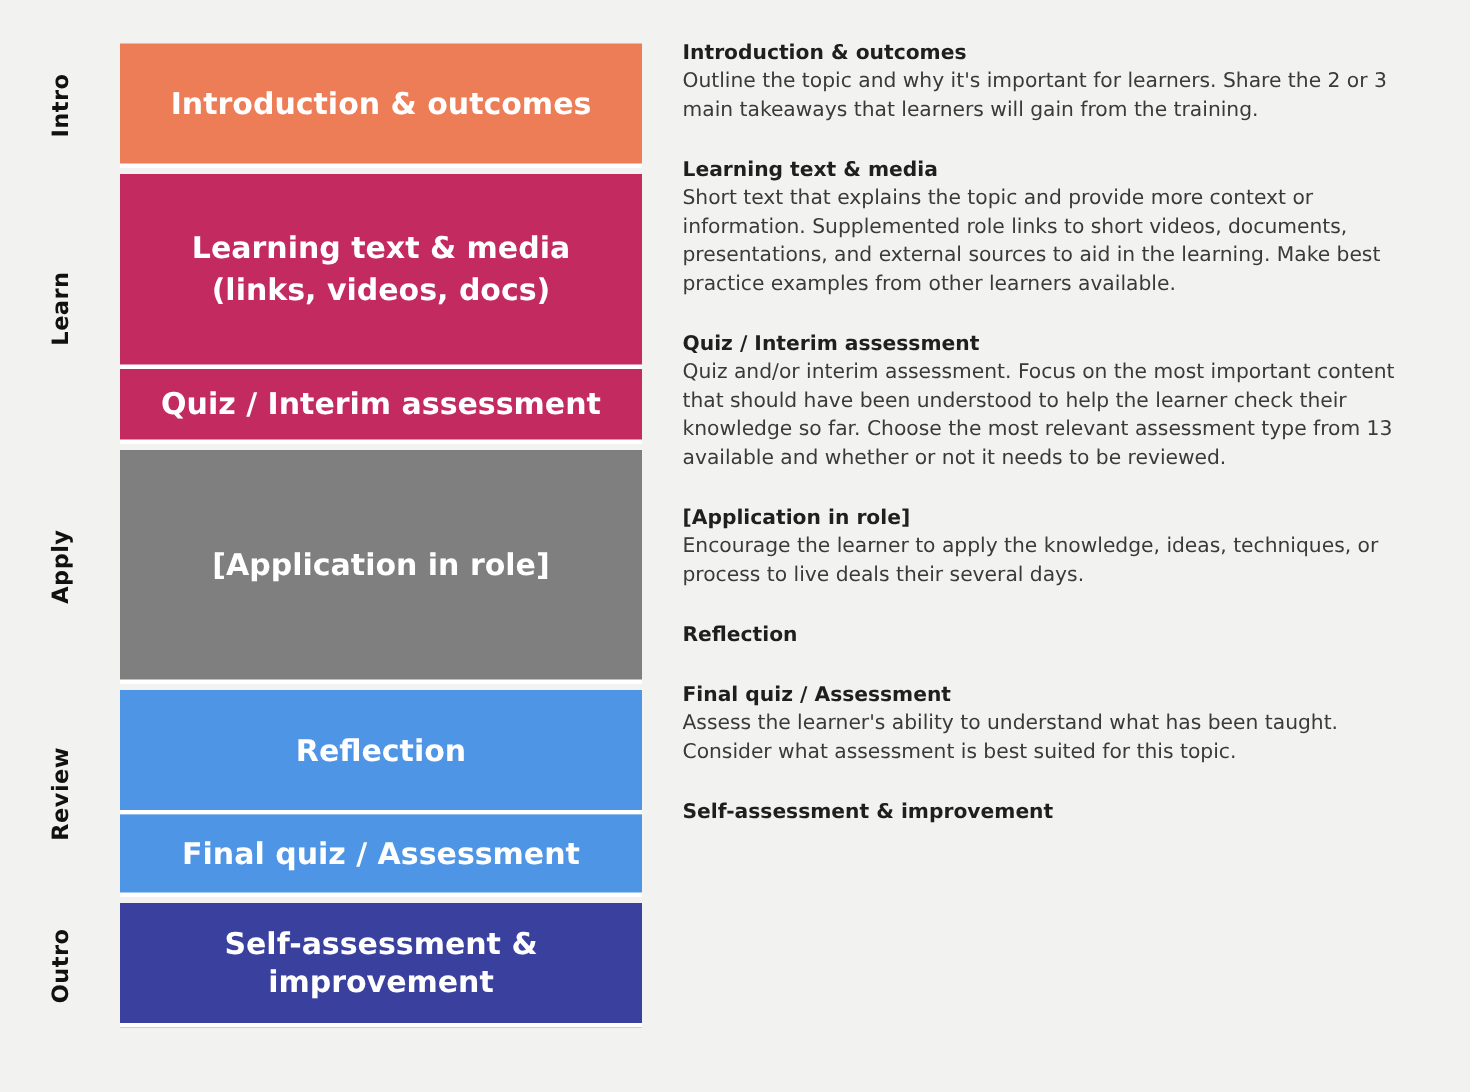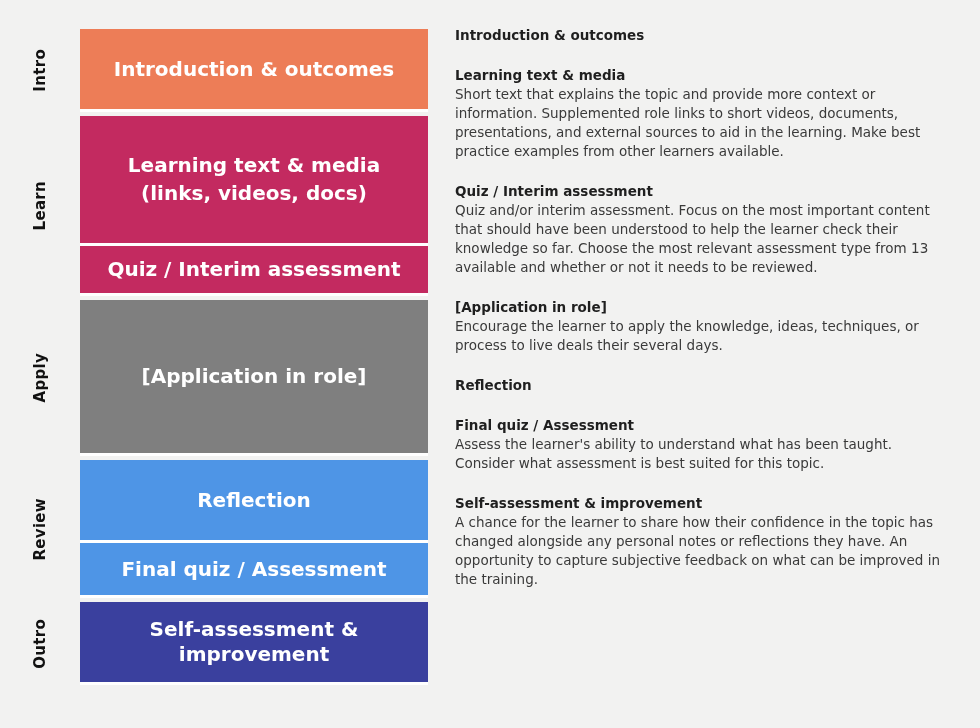--- a/index.html
+++ b/index.html
@@ -141,20 +141,21 @@
           <span class="block-title">Self-assessment &amp; improvement</span>
         </div>
       </div>
     </div>
 
   </div>
 
   <div class="descriptions">
     <section>
       <h3>Introduction &amp; outcomes</h3>
+      <p>Outline the topic and why it's important for learners. Share the 2 or 3 main takeaways that learners will gain from the training.</p>
     </section>
     <section>
       <h3>Learning text &amp; media</h3>
       <p>Short text that explains the topic and provide more context or information. Supplemented role links to short videos, documents, presentations, and external sources to aid in the learning. Make best practice examples from other learners available.</p>
     </section>
     <section>
       <h3>Quiz / Interim assessment</h3>
       <p>Quiz and/or interim assessment. Focus on the most important content that should have been understood to help the learner check their knowledge so far. Choose the most relevant assessment type from 13 available and whether or not it needs to be reviewed.</p>
     </section>
     <section>
@@ -163,17 +164,16 @@
     </section>
     <section>
       <h3>Reflection</h3>
     </section>
     <section>
       <h3>Final quiz / Assessment</h3>
       <p>Assess the learner's ability to understand what has been taught. Consider what assessment is best suited for this topic.</p>
     </section>
     <section>
       <h3>Self-assessment &amp; improvement</h3>
-      <p>A chance for the learner to share how their confidence in the topic has changed alongside any personal notes or reflections they have. An opportunity to capture subjective feedback on what can be improved in the training.</p>
     </section>
   </div>
 
 </div>
 
 </body></html>

